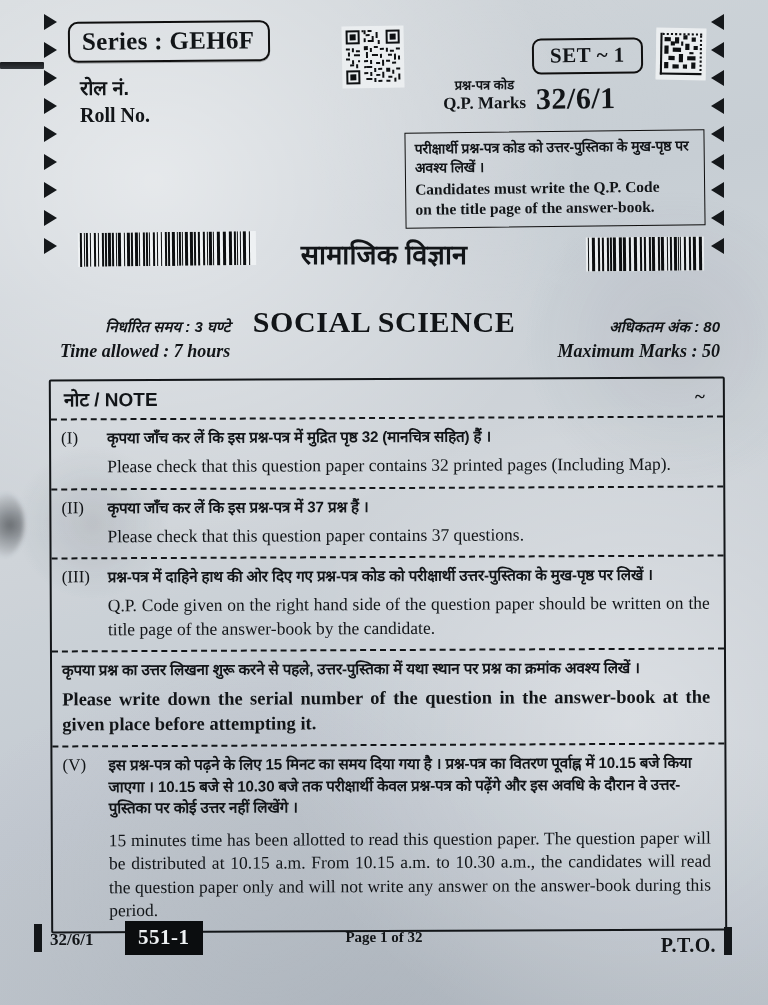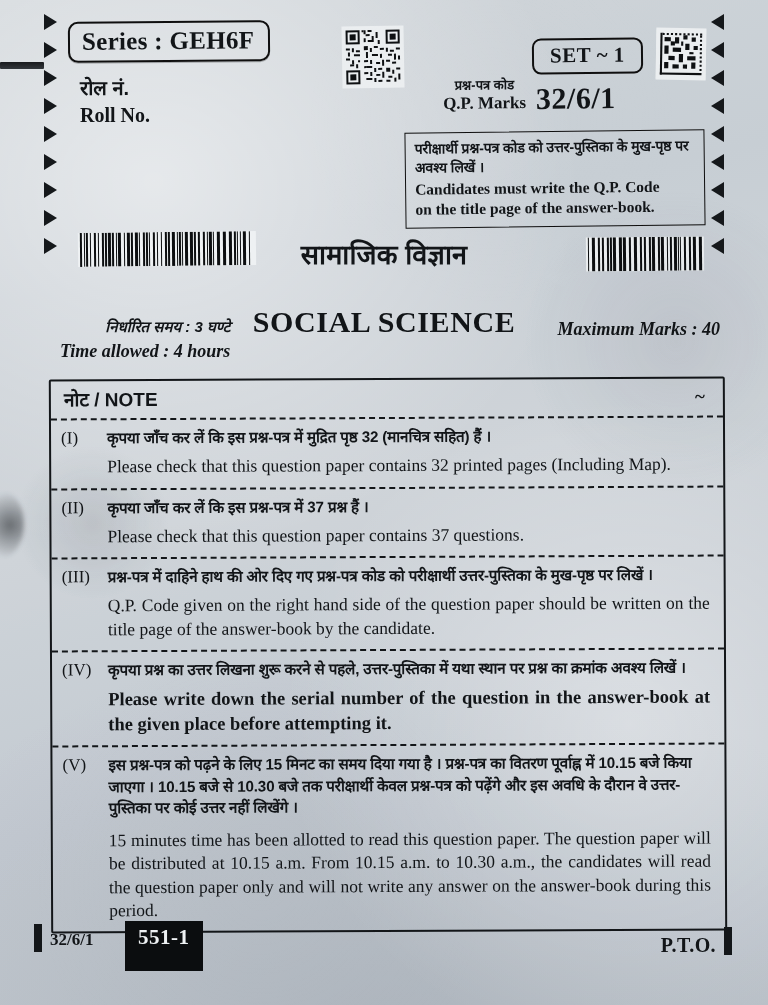--- a/index.html
+++ b/index.html
@@ -252,21 +252,21 @@
   .n-en.plain-gap { margin-top: 11px; }
 
   
   .foot-code {
     position: absolute; left: 50px; top: 930px;
     font-size: 17px; font-weight: 700;
   }
   .foot-badge {
     position: absolute; left: 125px; top: 921px;
     background: #0d0f11; color: #eceff1;
-    padding: 4px 13px 21px;
+    padding: 4px 13px 5px;
     font-size: 21px; font-weight: 700;
     letter-spacing: .5px;
   }
   .foot-page {
     position: absolute; left: 0; right: 0; top: 929px;
     text-align: center;
     font-size: 15px; font-weight: 700;
   }
   .foot-pto {
     position: absolute; right: 52px; top: 934px;
@@ -520,24 +520,25 @@
       <rect x="103" y="0" width="2" height="34" fill="#0e1012"></rect>
       <rect x="107" y="0" width="3" height="34" fill="#0e1012"></rect>
       <rect x="113" y="0" width="3" height="34" fill="#0e1012"></rect>
     </svg>
 
   <div class="title-hi">सामाजिक विज्ञान</div>
   <div class="title-en">SOCIAL SCIENCE</div>
 
   <div class="meta left">
     <div class="hi">निर्धारित समय : 3 घण्टे</div>
-    <div class="en">Time allowed : 4 hours</div>
+    <div class="en">Time allowed : 7 hours</div>
   </div>
   <div class="meta right">
-    <div class="en">Maximum Marks : 40</div>
+    <div class="hi">अधिकतम अंक : 80</div>
+    <div class="en">Maximum Marks : 50</div>
   </div>
 
   <div class="note-box">
     <div class="note-head">
       <span>नोट / NOTE</span>
       <span class="tilde">~</span>
     </div>
 
     <div class="dashed"></div>
     <div class="note-item">
@@ -561,36 +562,36 @@
     <div class="note-item">
       <div class="note-num">(III)</div>
       <div class="note-body">
         <div class="n-hi">प्रश्न-पत्र में दाहिने हाथ की ओर दिए गए प्रश्न-पत्र कोड को परीक्षार्थी उत्तर-पुस्तिका के मुख-पृष्ठ पर लिखें ।</div>
         <div class="n-en">Q.P. Code given on the right hand side of the question paper should be written on the title page of the answer-book by the candidate.</div>
       </div>
     </div>
 
     <div class="dashed"></div>
     <div class="note-item">
-      <div class="note-num">(IV)</div>
       <div class="note-body">
         <div class="n-hi">कृपया प्रश्न का उत्तर लिखना शुरू करने से पहले, उत्तर-पुस्तिका में यथा स्थान पर प्रश्न का क्रमांक अवश्य लिखें ।</div>
         <div class="n-en bold">Please write down the serial number of the question in the answer-book at the given place before attempting it.</div>
       </div>
     </div>
 
     <div class="dashed"></div>
     <div class="note-item">
       <div class="note-num">(V)</div>
       <div class="note-body">
         <div class="n-hi">इस प्रश्न-पत्र को पढ़ने के लिए 15 मिनट का समय दिया गया है । प्रश्न-पत्र का वितरण पूर्वाह्न में 10.15 बजे किया जाएगा । 10.15 बजे से 10.30 बजे तक परीक्षार्थी केवल प्रश्न-पत्र को पढ़ेंगे और इस अवधि के दौरान वे उत्तर-पुस्तिका पर कोई उत्तर नहीं लिखेंगे ।</div>
         <div class="n-en plain-gap">15 minutes time has been allotted to read this question paper. The question paper will be distributed at 10.15 a.m. From 10.15 a.m. to 10.30 a.m., the candidates will read the question paper only and will not write any answer on the answer-book during this period.</div>
       </div>
     </div>
   </div>
 
   <div class="foot-tick l"></div>
   <div class="foot-code">32/6/1</div>
   <div class="foot-badge">551-1</div>
+  <div class="foot-page">Page 1 of 32</div>
   <div class="foot-pto">P.T.O.</div>
   <div class="foot-tick r"></div>
 
 </div>
 
 </body></html>

